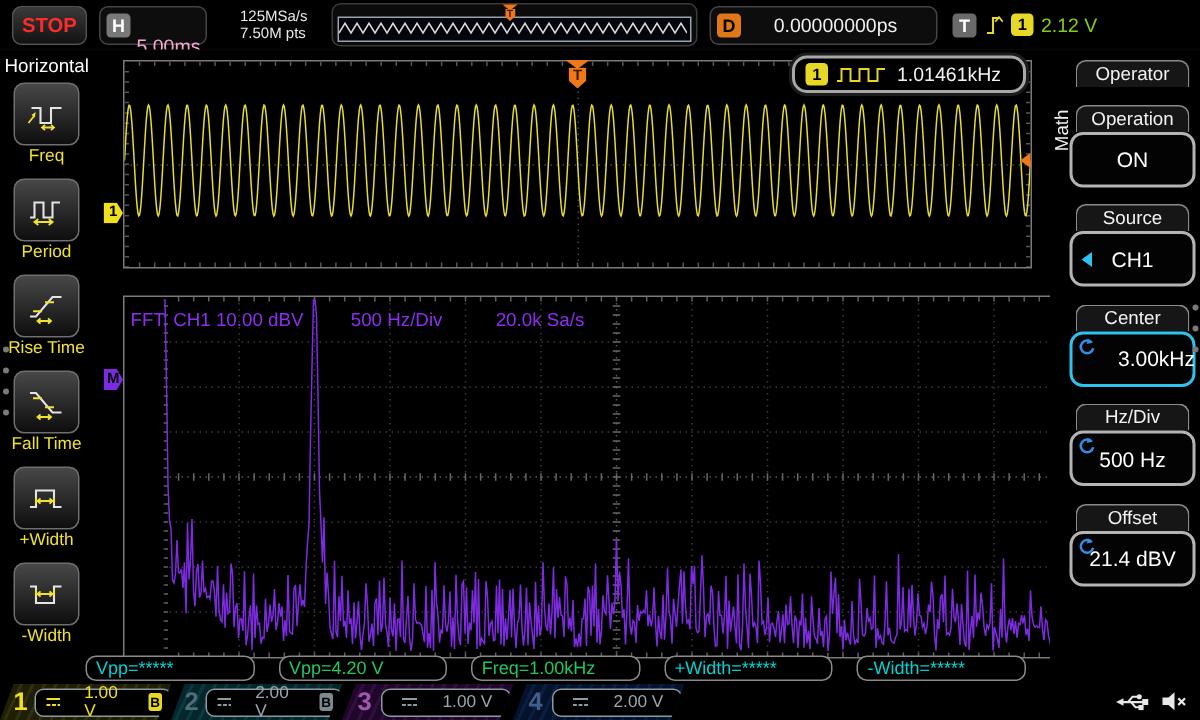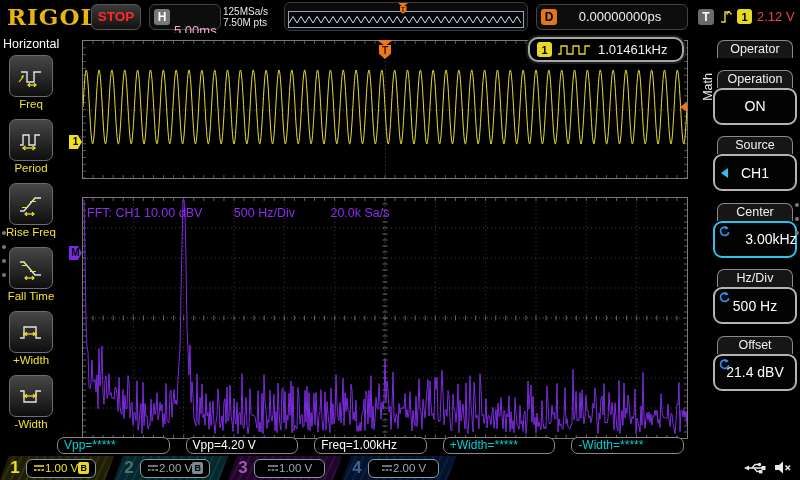--- a/index.html
+++ b/index.html
@@ -14,48 +14,48 @@
         background:linear-gradient(#3a3a3a,#121212);color:#ff2a2a;font-weight:bold;font-size:13.5px;
         display:flex;align-items:center;justify-content:center;}
   .hbox{margin-left:8px;width:70px;height:24px;border:1px solid #444;border-radius:6px;background:#0d0d0d;
         display:flex;align-items:center;}
   .badge{display:inline-flex;align-items:center;justify-content:center;font-weight:bold;border-radius:3px;}
   .badge.gray{width:16px;height:16px;background:#787878;color:#fff;font-size:12px;margin:0 4px;}
   .badge.orange{width:16px;height:16px;background:#e07818;color:#000;font-size:12px;margin:0 4px;}
   .badge.tgray{width:16px;height:16px;background:#6a6a6a;color:#fff;font-size:12px;}
   .badge.yellow{width:15px;height:15px;background:#e8d826;color:#000;font-size:11px;}
   .hval{color:#f9a8d4;font-size:13px;margin-top:28px;}
-  .ratebox{margin-left:2px;font-size:10px;line-height:11px;color:#e8e8e8;width:56px;}
+  .ratebox{margin-left:22px;font-size:10px;line-height:11px;color:#e8e8e8;width:56px;}
   .preview{position:relative;margin-left:5px;width:242px;height:27px;border:1px solid #3a3a3a;
         border-radius:6px;background:#0b0b0b;}
   .prev-inner{position:absolute;left:3px;top:8px;width:234px;height:15px;border:1px solid #9aa4ac;background:#04040c;}
   .prev-trig{position:absolute;left:113px;top:0;width:10px;text-align:center;}
   .pt-tri{width:0;height:0;margin:0 auto;border-left:5px solid transparent;border-right:5px solid transparent;
         border-top:4px solid #f07818;}
   .pt-body{width:7px;height:8px;margin:-1px auto 0;background:#f07818;color:#401c00;font-size:7px;font-weight:bold;
         line-height:7px;text-align:center;clip-path:polygon(0 0,100% 0,100% 60%,50% 100%,0 60%);}
   .dbox{margin-left:8px;width:150px;height:24px;border:1px solid #444;border-radius:6px;background:#0d0d0d;
         display:flex;align-items:center;}
   .dval{flex:1;text-align:center;color:#f0f0f0;font-size:13px;padding-right:8px;}
   .tbox{margin-left:10px;display:flex;align-items:center;gap:5px;}
-  .tlevel{color:#ef4444;font-size:13px;}
+  .tlevel{color:#84cc16;font-size:13px;}
   
   #leftmenu{position:absolute;left:0;top:33px;width:62px;height:423px;background:#000;}
   .lm-title{color:#fff;font-size:12.5px;padding:4px 0 4px 3px;}
   .l-item{width:58px;margin:0 auto 9px;text-align:center;}
   .icon-btn{width:42px;height:40px;margin:0 auto;border:1px solid #6e6e6e;border-radius:7px;
         background:linear-gradient(#474747,#0e0e0e);display:flex;align-items:center;justify-content:center;}
   .l-label{margin-top:1px;font-size:11.5px;color:#f0e232;white-space:nowrap;}
   .dots-left{position:absolute;left:2px;top:198px;}
   .dots-right{position:absolute;right:1px;top:170px;}
   .pdot{width:4px;height:4px;border-radius:50%;background:#7a7a7a;margin-bottom:10px;}
   
   #main{position:absolute;left:62px;top:33px;width:638px;height:423px;background:#000;}
   #wave-win{position:absolute;left:20px;top:7px;width:604px;height:137px;border:1px solid #7a7a7a;background:#000;}
-  #fft-win{position:absolute;left:20px;top:164px;width:604px;height:240px;border:1px solid #7a7a7a;background:#000;}
+  #fft-win{position:absolute;left:20px;top:164px;width:604px;height:240px;border:1px solid #7a7a7a;background:#000;padding-left:26px;}
   #fft-label{position:absolute;left:4px;top:8px;font-size:12.5px;color:#8c2df0;white-space:nowrap;}
   #fft-label .seg2{margin-left:28px;} #fft-label .seg3{margin-left:32px;}
   #trig-marker{position:absolute;left:294px;top:-1px;width:16px;}
   .tm-tri{width:0;height:0;margin:0 auto;border-left:8px solid transparent;border-right:8px solid transparent;
         border-top:6px solid #f07818;}
   .tm-body{width:12px;height:14px;margin:-1px auto 0;background:#f07818;color:#3a1a00;font-weight:bold;
         font-size:10px;line-height:11px;text-align:center;
         clip-path:polygon(0 0,100% 0,100% 62%,50% 100%,0 62%);}
   .side-tag{position:absolute;width:13px;height:14px;font-size:10px;font-weight:bold;line-height:14px;
         text-align:center;clip-path:polygon(0 0,68% 0,100% 50%,68% 100%,0 100%);}
@@ -78,46 +78,45 @@
   .r-value{position:relative;box-sizing:border-box;width:84px;height:37px;border:2px solid #b4b4b4;border-radius:9px;
         background:#030303;color:#fff;font-size:14px;display:flex;align-items:center;justify-content:center;}
   .r-value.sel{border-color:#2fc2ee;padding-left:32px;}
   .tri-left{position:absolute;left:6px;top:50%;margin-top:-5px;width:0;height:0;
         border-top:5px solid transparent;border-bottom:5px solid transparent;border-right:7px solid #2fc2ee;}
   .knob{position:absolute;left:3px;top:2px;}
   
   #measbar{position:absolute;left:0;top:437px;width:700px;height:19px;display:flex;padding-left:57px;box-sizing:border-box;}
   .meas{width:126px;height:17px;margin-right:16px;border:1px solid #8a8a8a;border-radius:7px;background:#000;
         font-size:12px;line-height:15px;padding-left:6px;box-sizing:border-box;white-space:nowrap;}
-  .meas.cyan{color:#00d0d0;} .meas.yel{color:#ffffff;}
+  .meas.cyan{color:#00d0d0;} .meas.yel{color:#22c55e;}
   
   #chanbar{position:absolute;left:0;top:456px;width:800px;height:24px;background:#000;display:flex;}
   .slot{position:relative;width:114px;height:24px;display:flex;align-items:center;gap:5px;padding-left:9px;
         box-sizing:border-box;clip-path:polygon(9px 0,100% 0,calc(100% - 9px) 100%,0 100%);}
   .slot1{background:repeating-linear-gradient(115deg,#1f1f07 0 5px,#30300c 5px 7px);}
   .slot2{background:repeating-linear-gradient(115deg,#05262a 0 5px,#0b383e 5px 7px);}
   .slot3{background:repeating-linear-gradient(115deg,#20062a 0 5px,#300f3e 5px 7px);}
   .slot4{background:repeating-linear-gradient(115deg,#05122c 0 5px,#0b1e42 5px 7px);}
   .ch-num{font-size:17px;font-weight:bold;width:12px;text-align:center;}
   .n1{color:#f0e020;} .n2{color:#4c6e78;} .n3{color:#a058b0;} .n4{color:#40608c;}
   .ch-box{height:17px;border:1px solid #8a9aa0;border-radius:6px;background:#000;display:flex;align-items:center;
-        gap:0;padding:0 6px;font-size:11.5px;}
+        gap:16px;padding:0 6px;font-size:11.5px;}
   .t1{color:#f0e020;} .toff{color:#98a8b0;}
   .bwb{display:inline-block;width:11px;height:12px;border-radius:2px;font-size:9px;font-weight:bold;
         line-height:12px;text-align:center;}
   .bwb.on{background:#e8d826;color:#000;} .bwb.off{background:#7a8a90;color:#000;}
   .bar-icons{position:absolute;right:8px;top:4px;display:flex;gap:8px;align-items:center;}
 </style>
 </head>
 <body>
 
 <div id="screen">
 
   <header id="topbar">
-    <div class="logo">RIGOL</div>
     <div class="stop-btn">STOP</div>
     <div class="hbox">
       <span class="badge gray">H</span>
       <span class="hval">5.00ms</span>
     </div>
     <div class="ratebox">
       <div>125MSa/s</div>
       <div>7.50M pts</div>
     </div>
     <div class="preview">
@@ -174,21 +173,21 @@
 
     <div class="l-item">
       <div class="icon-btn">
           <svg width="28" height="24" viewBox="0 0 28 24">
         <path d="M3,19 h4 L18,6 h6" fill="none" stroke="#e4e4e4" stroke-width="1.4"></path>
         <path d="M5,15.5 h6 M13,9.5 h6" stroke="#f0e232" stroke-width="1.2"></path>
         <path d="M8,22 h9" stroke="#f0e232" stroke-width="1.3"></path>
         <path d="M10,20.2 L8,22 L10,23.8 M15,20.2 L17,22 L15,23.8" fill="none" stroke="#f0e232" stroke-width="1.2"></path>
       </svg>
         </div>
-      <div class="l-label">Rise Freq</div>
+      <div class="l-label">Rise Time</div>
     </div>
 
     <div class="l-item">
       <div class="icon-btn">
           <svg width="28" height="24" viewBox="0 0 28 24">
         <path d="M3,6 h4 L18,19 h6" fill="none" stroke="#e4e4e4" stroke-width="1.4"></path>
         <path d="M5,9.5 h6 M13,15.5 h6" stroke="#f0e232" stroke-width="1.2"></path>
         <path d="M8,22 h9" stroke="#f0e232" stroke-width="1.3"></path>
         <path d="M10,20.2 L8,22 L10,23.8 M15,20.2 L17,22 L15,23.8" fill="none" stroke="#f0e232" stroke-width="1.2"></path>
       </svg>

